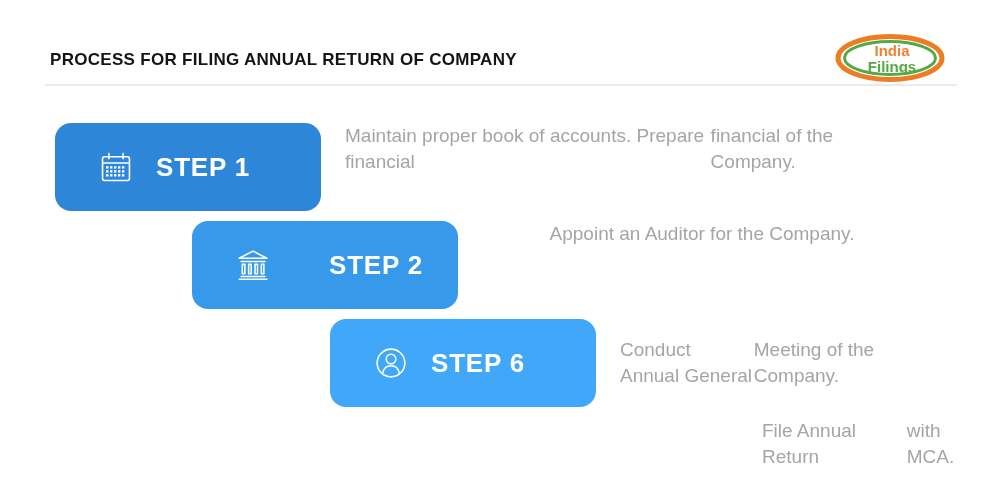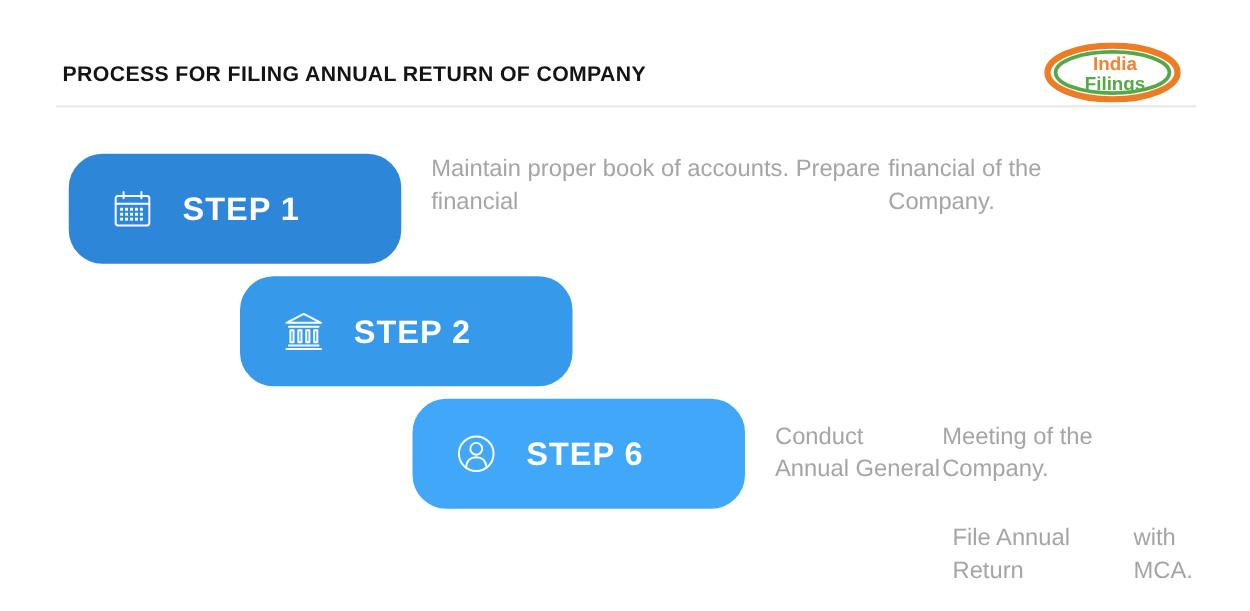--- a/index.html
+++ b/index.html
@@ -41,24 +41,24 @@
   .logo text {
     font-family: "Liberation Sans", sans-serif;
     font-weight: 700;
     font-size: 15px;
     text-anchor: middle;
   }
   .step-box {
     position: absolute;
     width: 266px;
     height: 88px;
-    border-radius: 27px;
+    border-radius: 16px;
     display: flex;
     align-items: center;
-    padding-left: 32px;
+    padding-left: 42px;
   }
   .step-icon {
     width: 38px;
     height: 38px;
     flex: 0 0 38px;
     display: inline-block;
   }
   .step-icon svg { width: 38px; height: 38px; display: block; }
   .step-label {
     margin-left: 21px;
@@ -74,21 +74,21 @@
     display: flex;
     flex-direction: row;
     justify-content: center;
     font-size: 19px;
     line-height: 26px;
     color: #a5a5a5;
   }
   
   .box-1  { left: 55px;  top: 95px;  }
   .desc-1 { left: 345px; top: 95px;  width: 545px; }
-  .box-2  { left: 192px; top: 193px; }
+  .box-2  { left: 192px; top: 193px; gap: 36px; }
   .desc-2 { left: 487px; top: 193px; width: 430px; }
   .box-3  { left: 330px; top: 291px; }
   .desc-3 { left: 620px; top: 291px; width: 270px; align-items: center; }
   .box-4  { left: 468px; top: 390px; }
   .desc-4 { left: 762px; top: 390px; width: 225px; }
 </style>
 </head>
 <body>
 
 <div class="page">
@@ -144,20 +144,24 @@
         <rect x="10.5" y="23" width="3.2" height="12"></rect>
         <rect x="18.5" y="23" width="3.2" height="12"></rect>
         <rect x="26.5" y="23" width="3.2" height="12"></rect>
         <rect x="34.5" y="23" width="3.2" height="12"></rect>
         <line x1="9" y1="38.5" x2="39" y2="38.5"></line>
         <line x1="6.5" y1="42" x2="41.5" y2="42"></line>
       </svg>
     </span>
     <span class="step-label">STEP 2</span>
   </div>
+  <div class="step-desc desc-2">
+    <div>Appoint an Auditor for the Company.</div>
+    <div></div>
+  </div>
 
   <div class="step-box box-3" style="background-color: rgb(65, 167, 248);">
     <span class="step-icon">
       <svg viewBox="0 0 48 48" fill="none" stroke="#ffffff" stroke-width="2" stroke-linecap="round" stroke-linejoin="round">
         <circle cx="24" cy="24" r="17.5"></circle>
         <circle cx="24" cy="19" r="6"></circle>
         <path d="M13.5 37.5 C14.5 30 18.5 27.5 24 27.5 C29.5 27.5 33.5 30 34.5 37.5"></path>
       </svg>
     </span>
     <span class="step-label">STEP 6</span>

